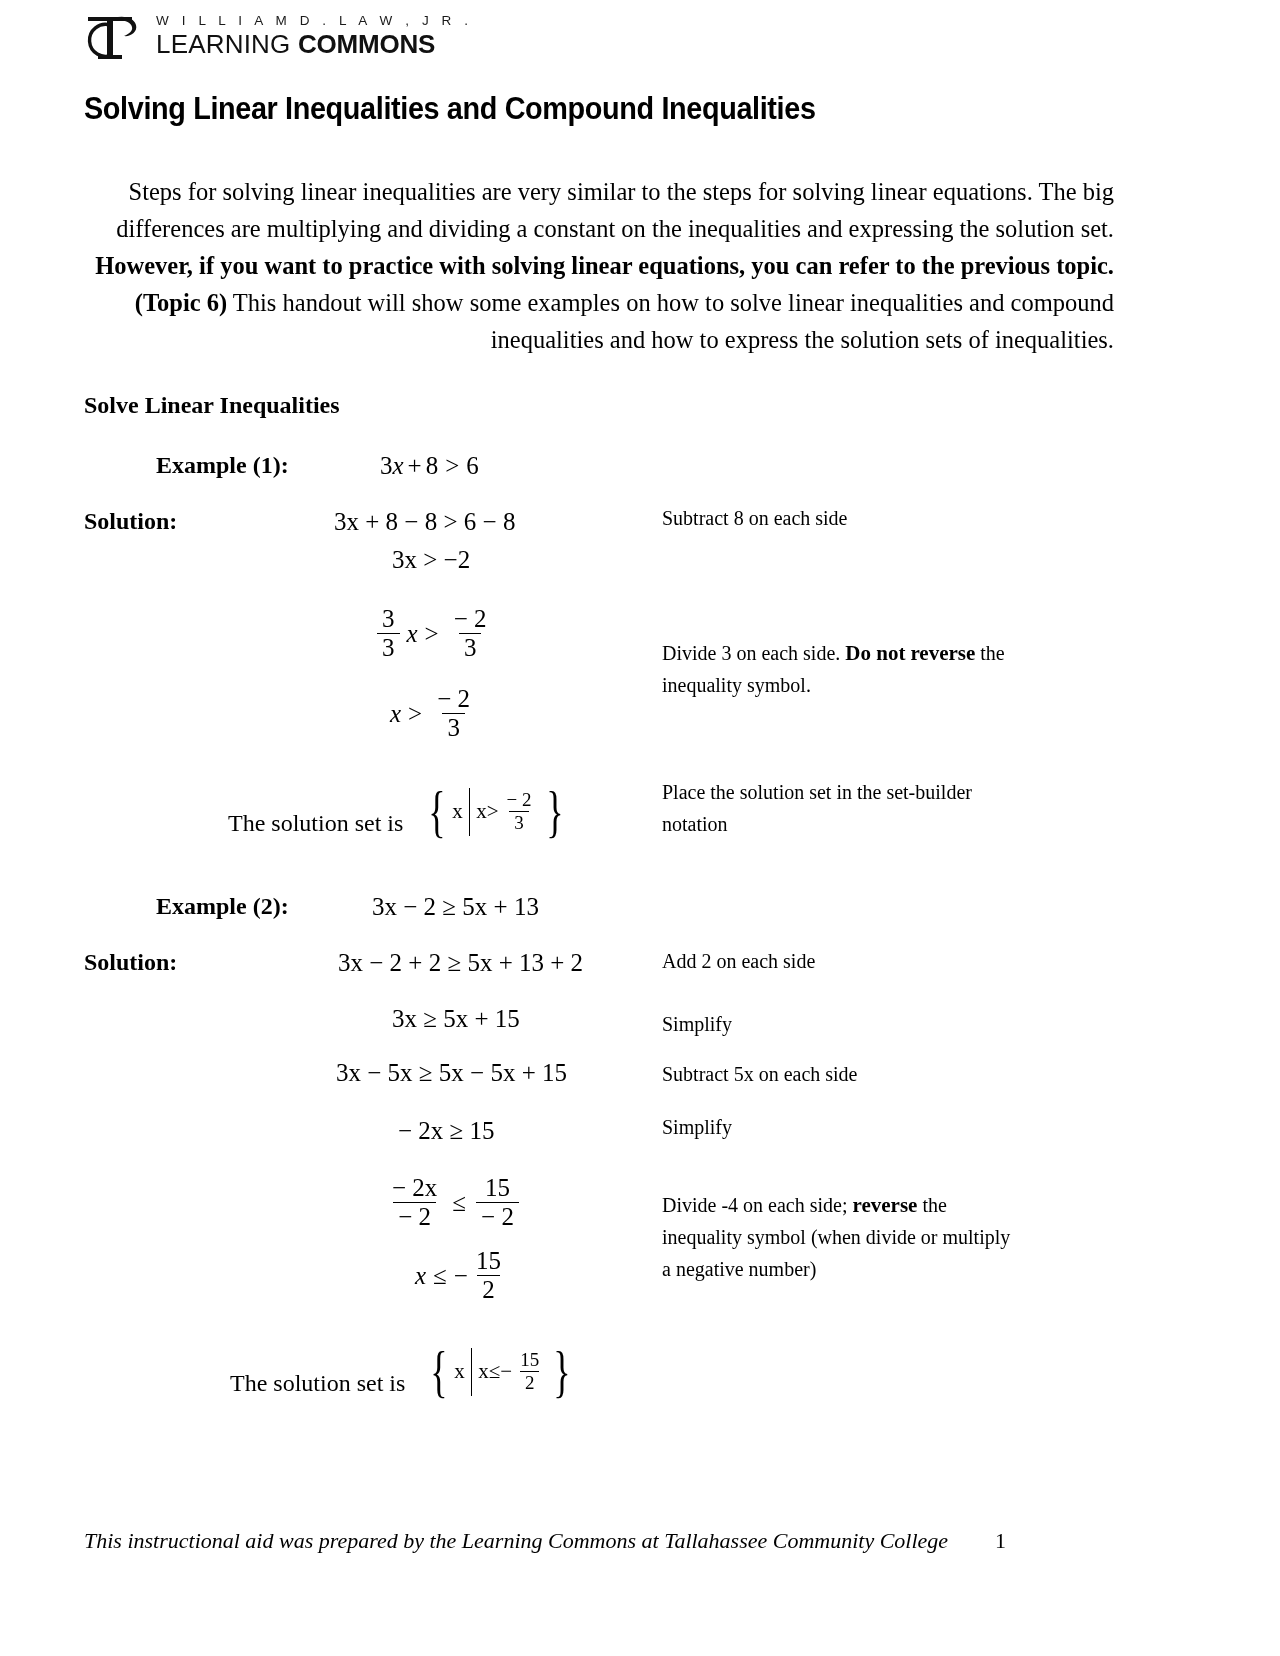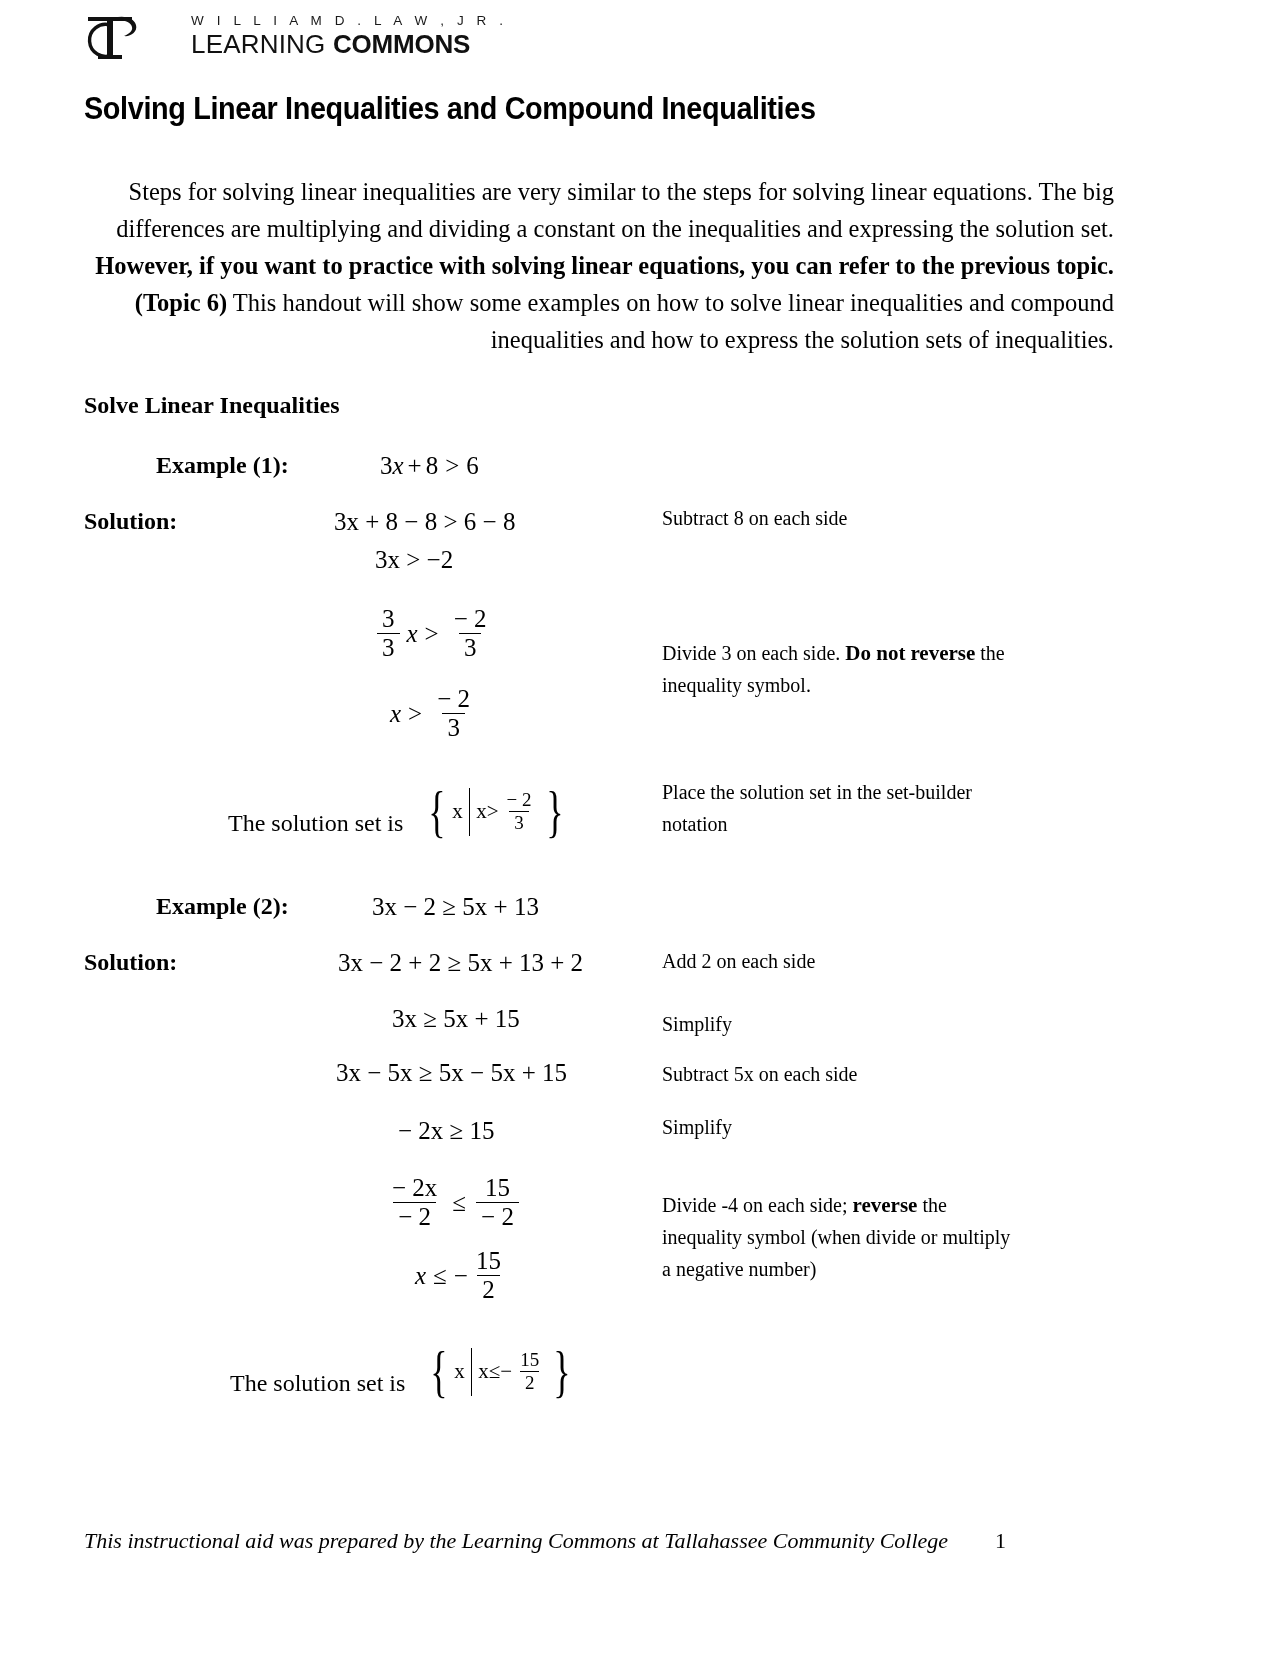--- a/index.html
+++ b/index.html
@@ -23,21 +23,21 @@
     display: flex;
     align-items: flex-start;
   }
   .logo-mark {
     width: 56px; height: 52px;
     position: relative;
     margin-right: 16px;
     flex: 0 0 auto;
   }
   .logo-mark svg { display:block; }
-  .logo-text { padding-top: 2px; margin-left: 35px; }
+  .logo-text { padding-top: 2px; }
   .logo-line1 {
     font-family: "Liberation Sans", "DejaVu Sans", sans-serif;
     font-size: 13.5px;
     letter-spacing: 4.6px;
     color: #1a1a1a;
     line-height: 1;
     margin-bottom: 3px;
     white-space: nowrap;
   }
   .logo-line2 {
@@ -198,21 +198,21 @@
       <span class="v">x</span>
       <span class="op">+</span>
       <span>8</span>
       <span class="rel">&gt;</span>
       <span>6</span>
   </div>
 
   <div class="abs lbl-bold" style="left:84px; top:508px;">Solution:</div>
 
   <div class="abs math" style="left:334px; top:508px;">3x + 8 − 8 &gt; 6 − 8</div>
-  <div class="abs math" style="left:375px; top:546px;">3x &gt; −2</div>
+  <div class="abs math" style="left:392px; top:546px;">3x &gt; −2</div>
 
   <div class="abs math" style="left:374px; top:606px;">
     <span class="frac">
       <span class="num">3</span>
       <span class="den">3</span>
     </span>
     <span class="v" style="margin-left:4px;">x</span>
     <span class="rel">&gt;</span>
     <span class="frac">
       <span class="num">− 2</span>

